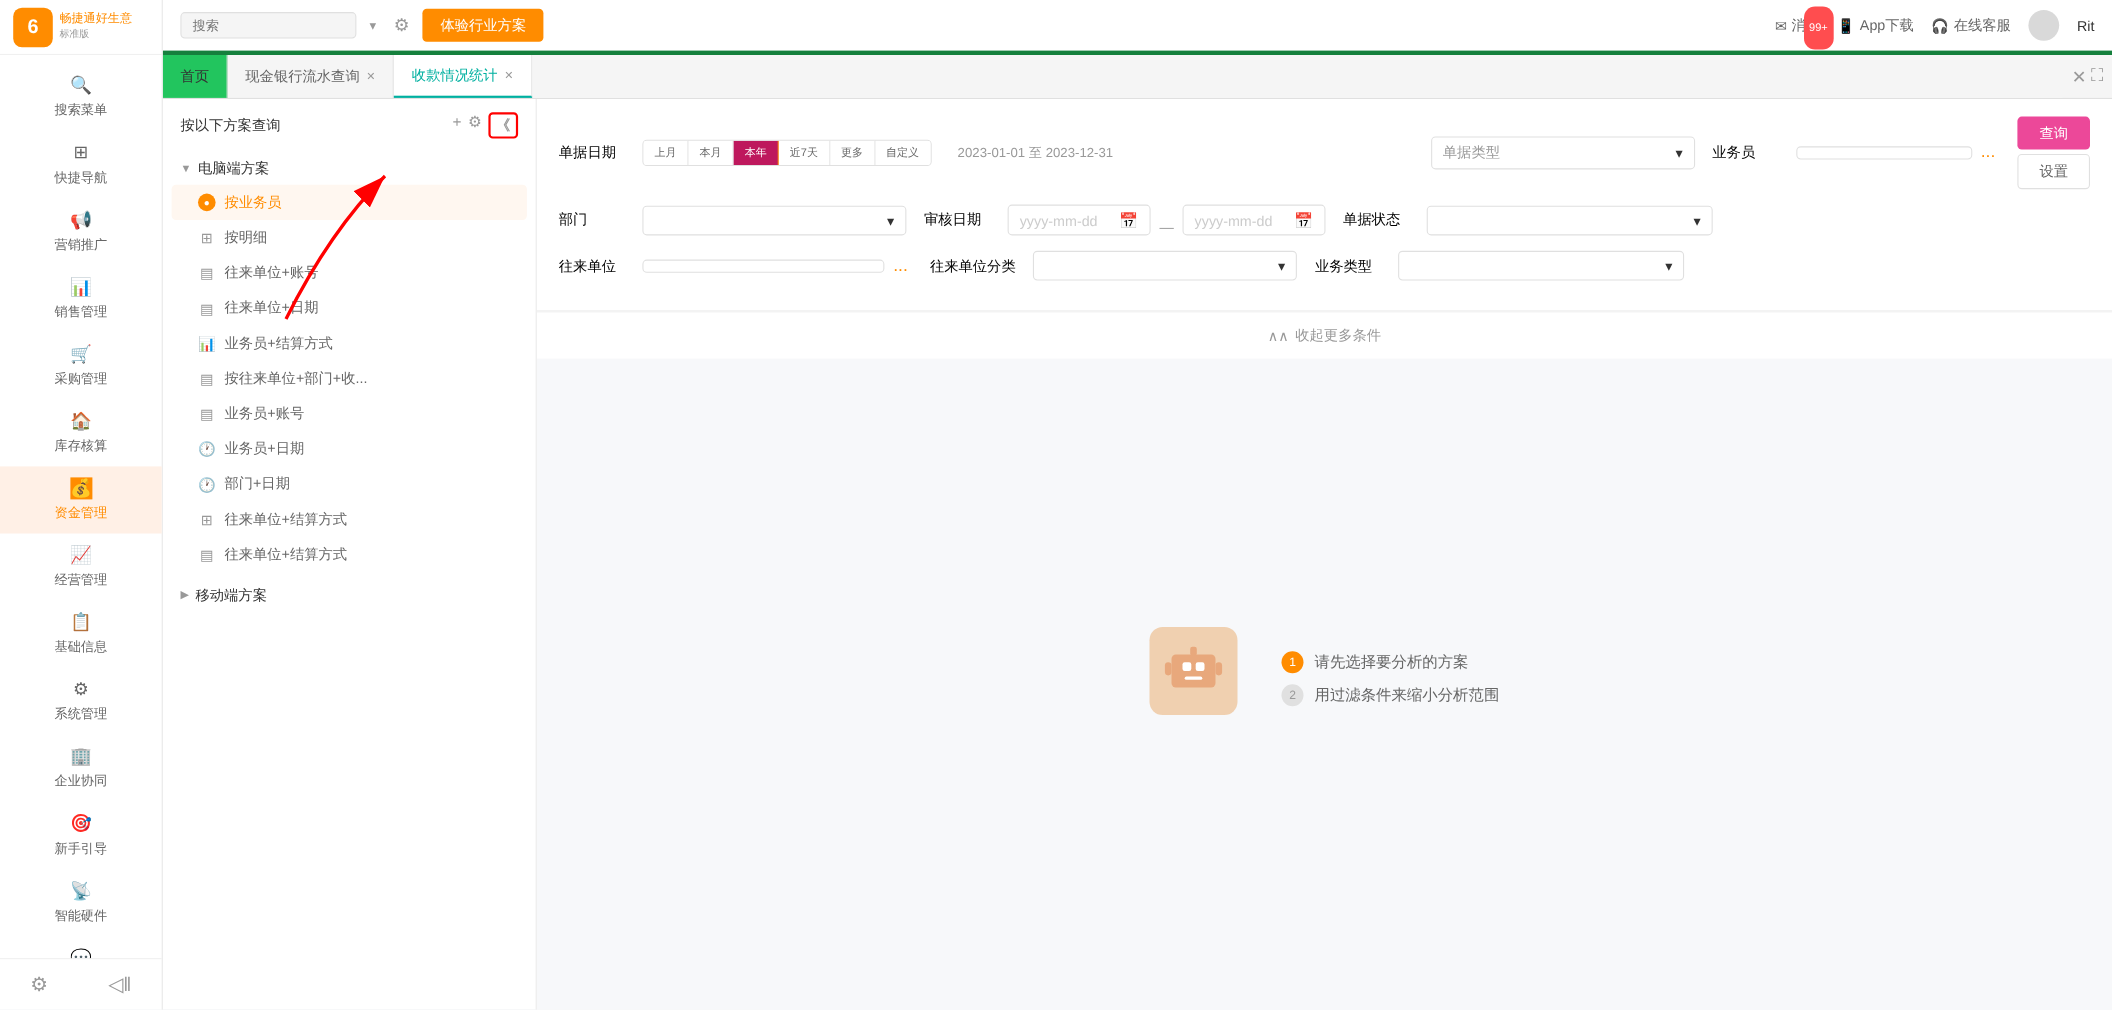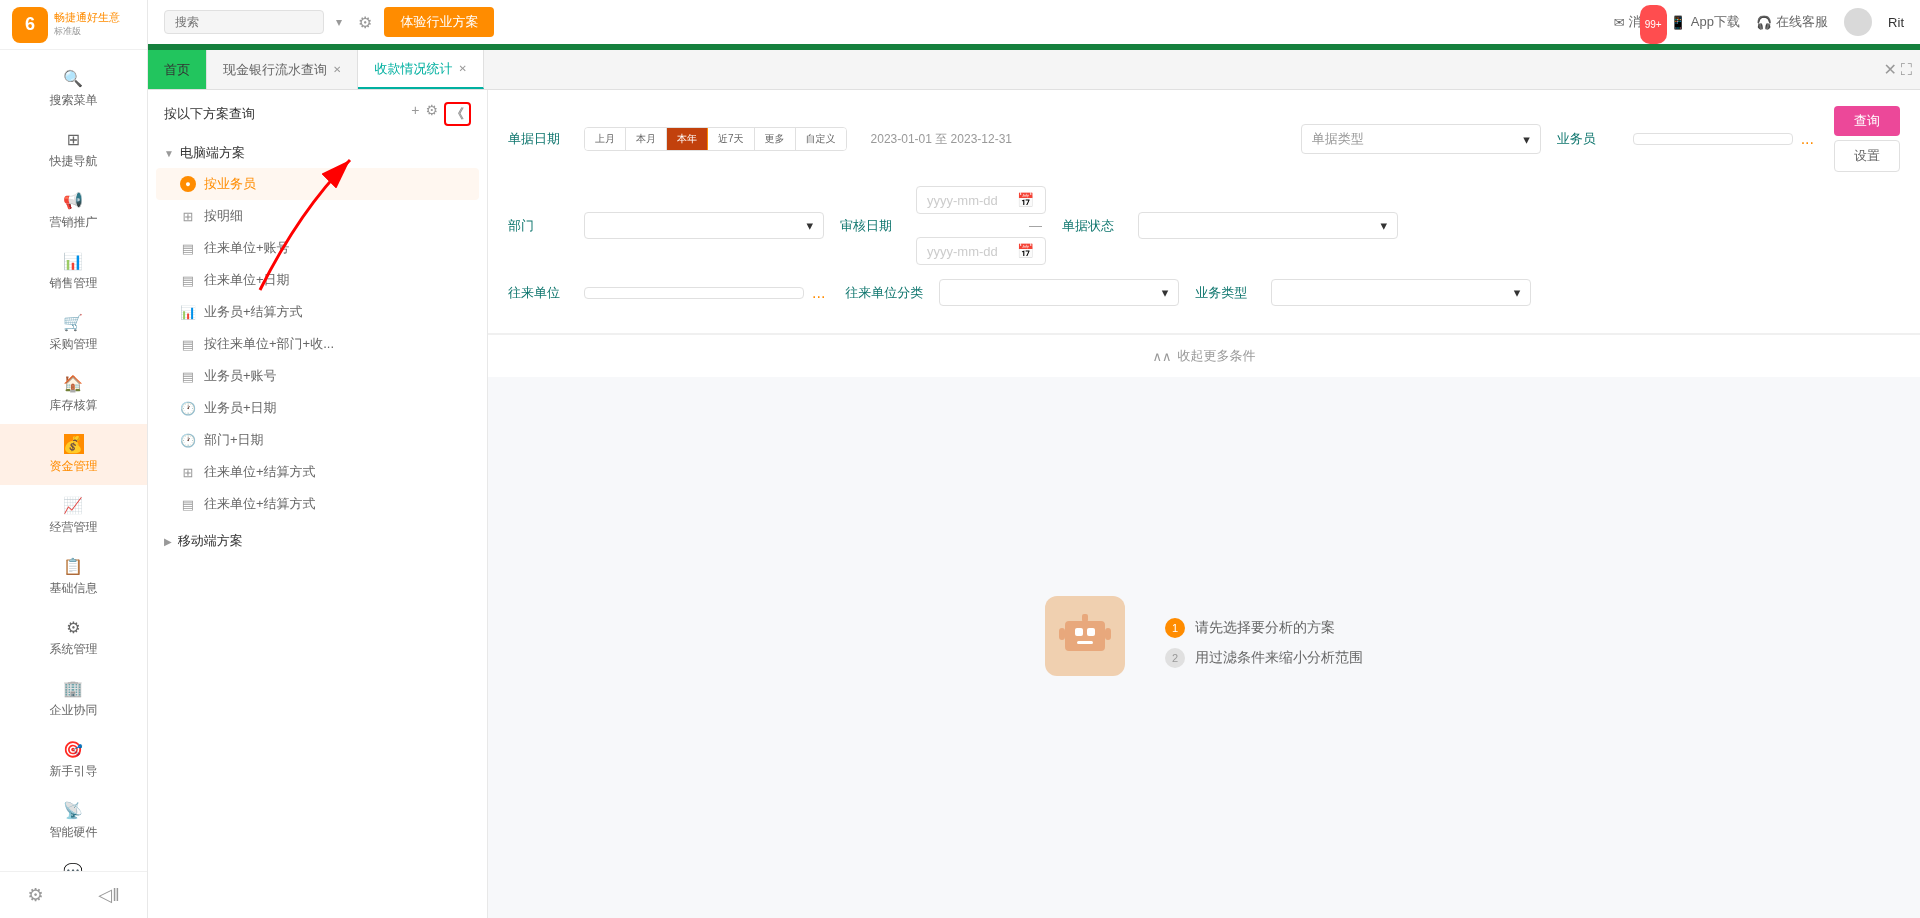--- a/index.html
+++ b/index.html
@@ -16,21 +16,21 @@
     .menu-item.active { color: #ff8c00; background: #fff0e6; }
     .menu-item.active .menu-icon { background: #ff8c00; }
     .menu-icon { width: 20px; height: 20px; display: flex; align-items: center; justify-content: center; font-size: 16px; }
     .sidebar-bottom { padding: 12px 0; border-top: 1px solid #f0f0f0; display: flex; justify-content: space-around; }
     .sidebar-bottom-btn { color: #999; font-size: 18px; cursor: pointer; }
 
     
     .main { flex: 1; display: flex; flex-direction: column; overflow: hidden; }
 
     
-    .topbar { height: 50px; background: #fff; display: flex; align-items: center; padding: 0 16px; border-bottom: 6px solid #15803d; gap: 12px; }
+    .topbar { height: 50px; background: #fff; display: flex; align-items: center; padding: 0 16px; border-bottom: 4px solid #15803d; gap: 12px; }
     .topbar-search { background: #f5f5f5; border: 1px solid #e0e0e0; border-radius: 4px; padding: 4px 10px; font-size: 12px; color: #999; width: 160px; }
     .topbar-arrow { color: #999; font-size: 12px; cursor: pointer; }
     .topbar-gear { color: #999; font-size: 16px; cursor: pointer; margin-left: 4px; }
     .topbar-trial-btn { background: #ff8c00; color: #fff; border: none; border-radius: 4px; padding: 6px 16px; font-size: 13px; cursor: pointer; font-family: inherit; }
     .topbar-spacer { flex: 1; }
     .topbar-right { display: flex; align-items: center; gap: 16px; }
     .topbar-msg { display: flex; align-items: center; gap: 4px; color: #666; font-size: 13px; cursor: pointer; position: relative; }
     .badge { background: #ff4d4f; color: #fff; border-radius: 10px; padding: 14px 5px; font-size: 10px; position: absolute; top: -8px; right: -12px; }
     .topbar-user { width: 28px; height: 28px; border-radius: 50%; background: #d9d9d9; }
 
@@ -70,25 +70,25 @@
     .page-titlebar { height: 52px; background: #fff; border-bottom: 1px solid #f0f0f0; display: flex; align-items: center; padding: 0 20px; }
     .page-title { font-size: 18px; color: #333; font-weight: 500; border: 2px solid #ff4444; border-radius: 2px; padding: 2px 8px; }
     .page-titlebar-actions { margin-left: auto; display: flex; align-items: center; gap: 12px; }
     .export-btn { display: flex; align-items: center; gap: 4px; color: #ff8c00; font-size: 13px; cursor: pointer; }
     .refresh-btn { display: flex; align-items: center; gap: 4px; color: #ff8c00; font-size: 13px; cursor: pointer; }
 
     
     .filter-area { padding: 16px 20px; background: #fff; border-bottom: 1px solid #f0f0f0; }
     .filter-row { display: flex; align-items: center; gap: 16px; margin-bottom: 14px; flex-wrap: wrap; }
     .filter-row:last-child { margin-bottom: 11px; }
-    .filter-label { color: #0f766e; font-size: 13px; flex-shrink: 0; min-width: 60px; }
+    .filter-label { color: #000000; font-size: 13px; flex-shrink: 0; min-width: 60px; }
     .date-tabs { display: flex; gap: 0; border: 1px solid #e0e0e0; border-radius: 4px; overflow: hidden; }
     .date-tab { padding: 4px 10px; font-size: 10px; cursor: pointer; color: #666; background: #fff; border-right: 1px solid #e0e0e0; }
     .date-tab:last-child { border-right: none; }
-    .date-tab.active { background: #c2410c; color: #fff; border-color: #ff8c00; }
+    .date-tab.active { background: #be185d; color: #fff; border-color: #ff8c00; }
     .date-range { font-size: 12px; color: #999; margin-left: 8px; }
     .filter-select { display: flex; align-items: center; gap: 4px; border: 1px solid #e0e0e0; border-radius: 4px; padding: 5px 10px; font-size: 13px; color: #333; background: #fff; cursor: pointer; min-width: 180px; }
     .filter-select-label { flex: 1; color: #999; }
     .filter-input { border: 1px solid #e0e0e0; border-radius: 4px; padding: 5px 10px; font-size: 13px; color: #999; background: #fff; min-width: 140px; }
     .filter-dash { color: #999; padding: 0 4px; }
     .filter-cal { color: #999; cursor: pointer; font-size: 14px; }
     .btn-query { background: #ec4899; color: #fff; border: none; border-radius: 4px; padding: 6px 20px; font-size: 13px; cursor: pointer; font-family: inherit; }
     .btn-settings { background: #fff; color: #666; border: 1px solid #e0e0e0; border-radius: 4px; padding: 6px 14px; font-size: 13px; cursor: pointer; font-family: inherit; }
     .filter-ellipsis { color: #ff8c00; font-size: 16px; cursor: pointer; margin: 0 4px; }
 
@@ -356,21 +356,21 @@
         </div>
 
         <div class="filter-row">
           <span class="filter-label">部门</span>
           <div class="filter-select" style="min-width:240px;">
             <span class="filter-select-label"></span>
             <span>▾</span>
           </div>
 
           <span class="filter-label">审核日期</span>
-          <div style="display:flex;align-items:flex-end;gap:4px;flex-direction:column;">
+          <div style="display:flex;align-items:flex-end;gap:4px;">
             <div class="filter-input" style="display:flex;align-items:center;gap:4px;min-width:130px;">
               <span style="color:#ccc;flex:1;">yyyy-mm-dd</span>
               <span class="filter-cal">📅</span>
             </div>
             <span class="filter-dash">—</span>
             <div class="filter-input" style="display:flex;align-items:center;gap:4px;min-width:130px;">
               <span style="color:#ccc;flex:1;">yyyy-mm-dd</span>
               <span class="filter-cal">📅</span>
             </div>
           </div>

